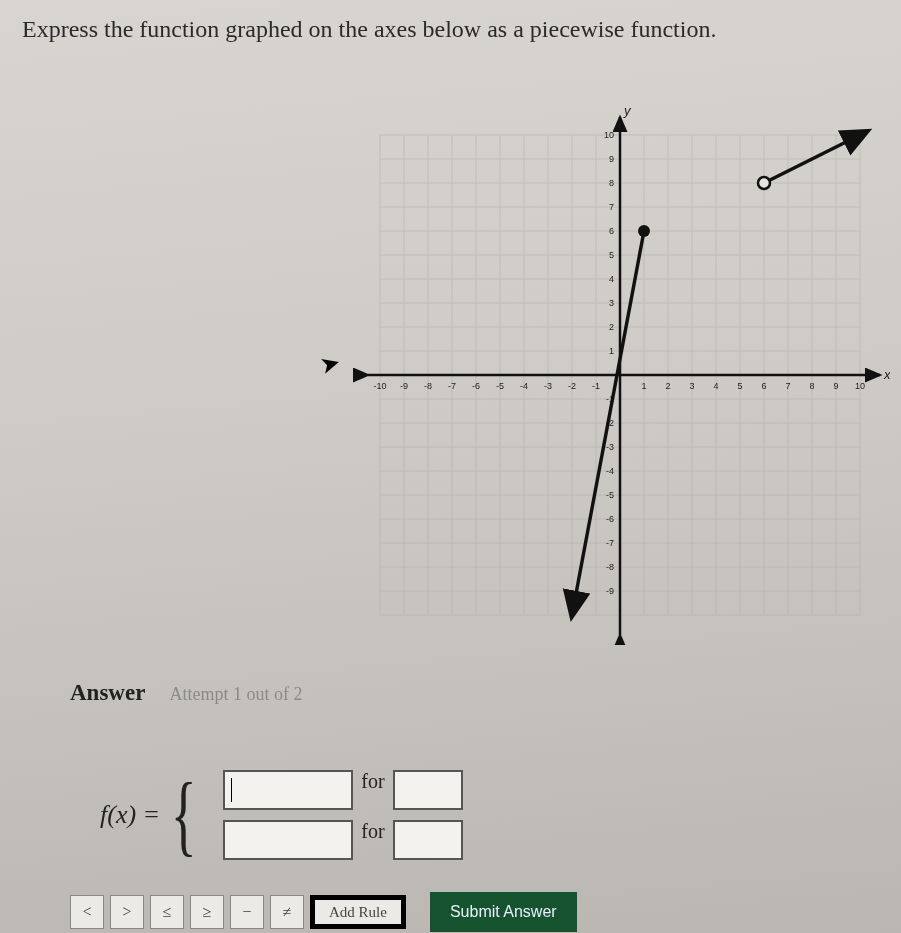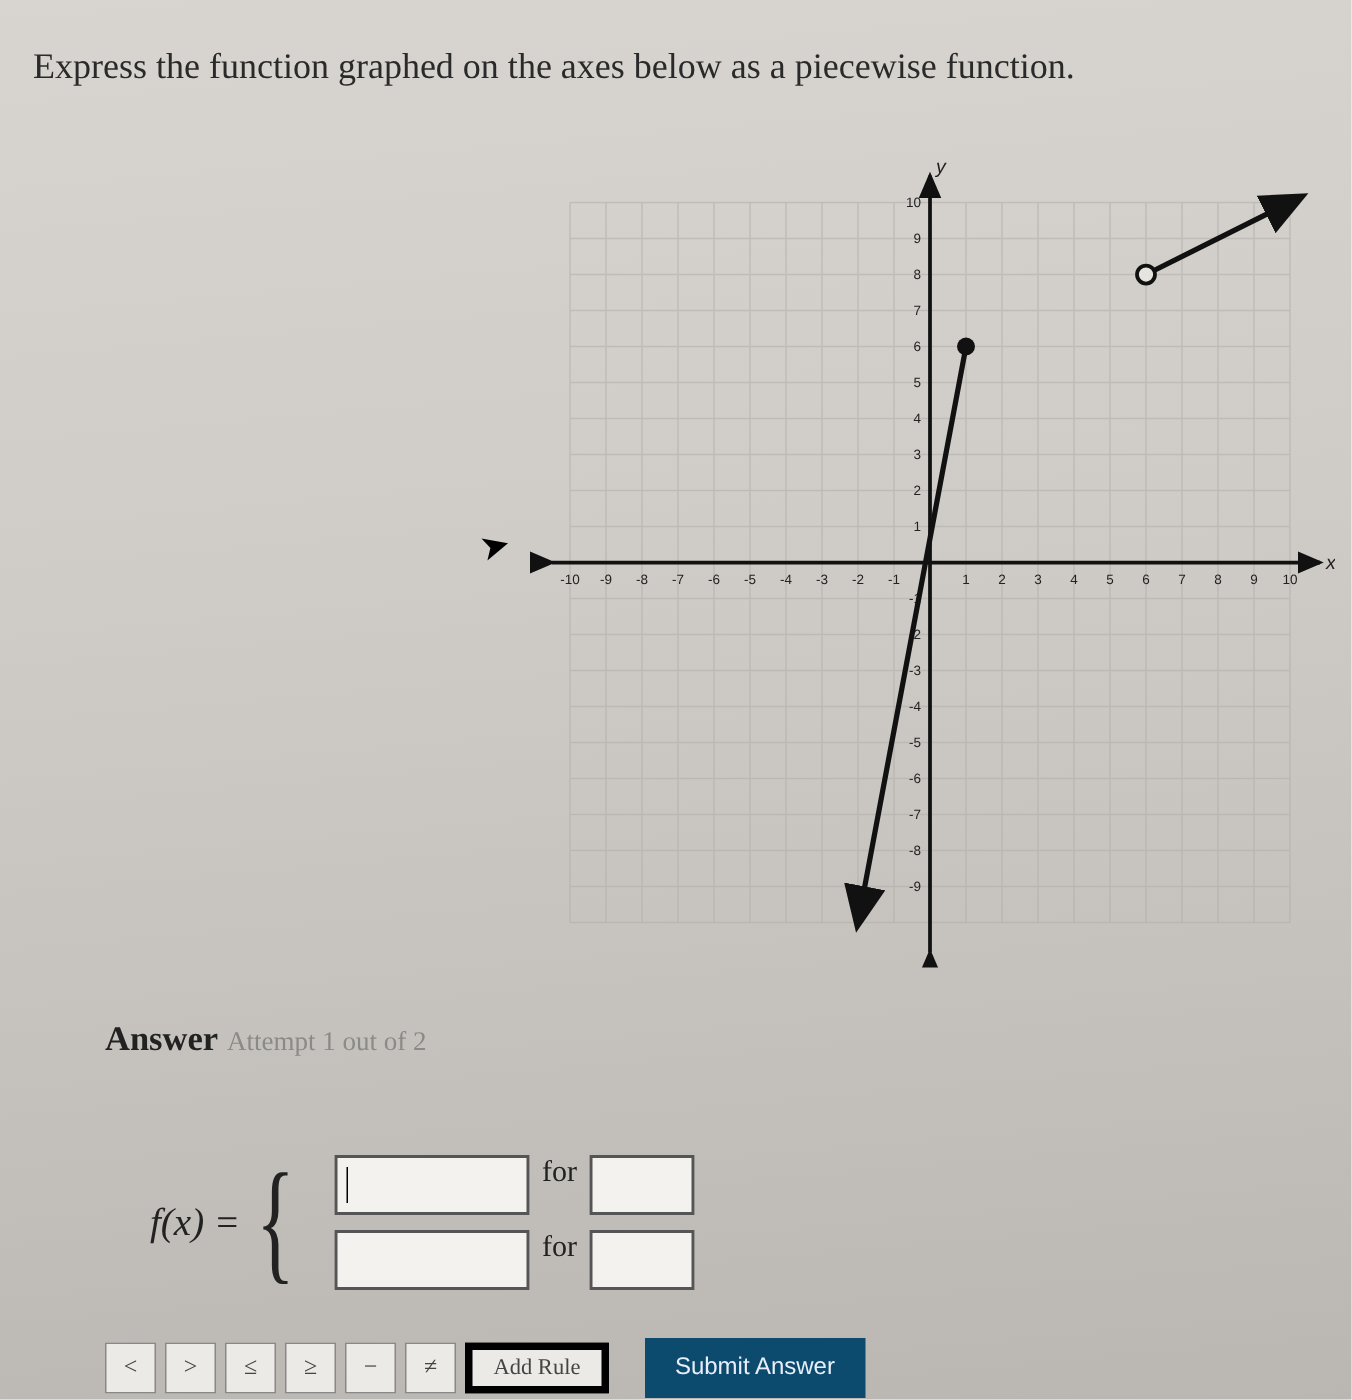--- a/index.html
+++ b/index.html
@@ -6,21 +6,21 @@
   html, body { width: 901px; height: 933px; }
   body {
     background: linear-gradient(175deg, #d8d5d0 0%, #cfccc7 40%, #c5c2bd 70%, #bab7b2 100%);
     font-family: Georgia, 'Times New Roman', serif;
     color: #1a1a1a;
     position: relative;
     overflow: hidden;
   }
   .prompt {
     position: absolute;
-    top: 32px;
+    top: 16px;
     left: 22px;
     font-size: 24px;
     color: #2a2a2a;
     font-weight: 500;
   }
   .graph-wrap {
     position: absolute;
     top: 105px;
     left: 350px;
     width: 540px;
@@ -33,21 +33,21 @@
     font-size: 24px;
     color: #000;
     transform: rotate(-15deg);
   }
   .answer-section {
     position: absolute;
     top: 680px;
     left: 70px;
   }
   .answer-label { font-size: 23px; font-weight: bold; color: #222; display: inline; }
-  .attempt { font-size: 18px; color: #8a8a88; margin-left: 2px; }
+  .attempt { font-size: 18px; color: #8a8a88; margin-left: 20px; }
   .piecewise {
     position: absolute;
     top: 770px;
     left: 100px;
     display: flex;
     align-items: center;
     font-family: 'Times New Roman', serif;
     font-size: 26px;
     font-style: italic;
     color: #222;
@@ -97,21 +97,21 @@
   .wbtn {
     height: 34px; padding: 0 14px;
     background: #eceae6;
     border: 5px solid #000000;
     display: flex; align-items: center; justify-content: center;
     font-size: 15px; color: #444;
     cursor: pointer;
   }
   .submit {
     height: 40px; padding: 0 20px;
-    background: #0c4a6e;
+    background: #14532d;
     color: #e8effa;
     border: none;
     font-size: 16px;
     cursor: pointer;
     margin-left: 18px;
   }
   svg text { font-family: Arial, sans-serif; }
 </style>
 </head>
 <body>

